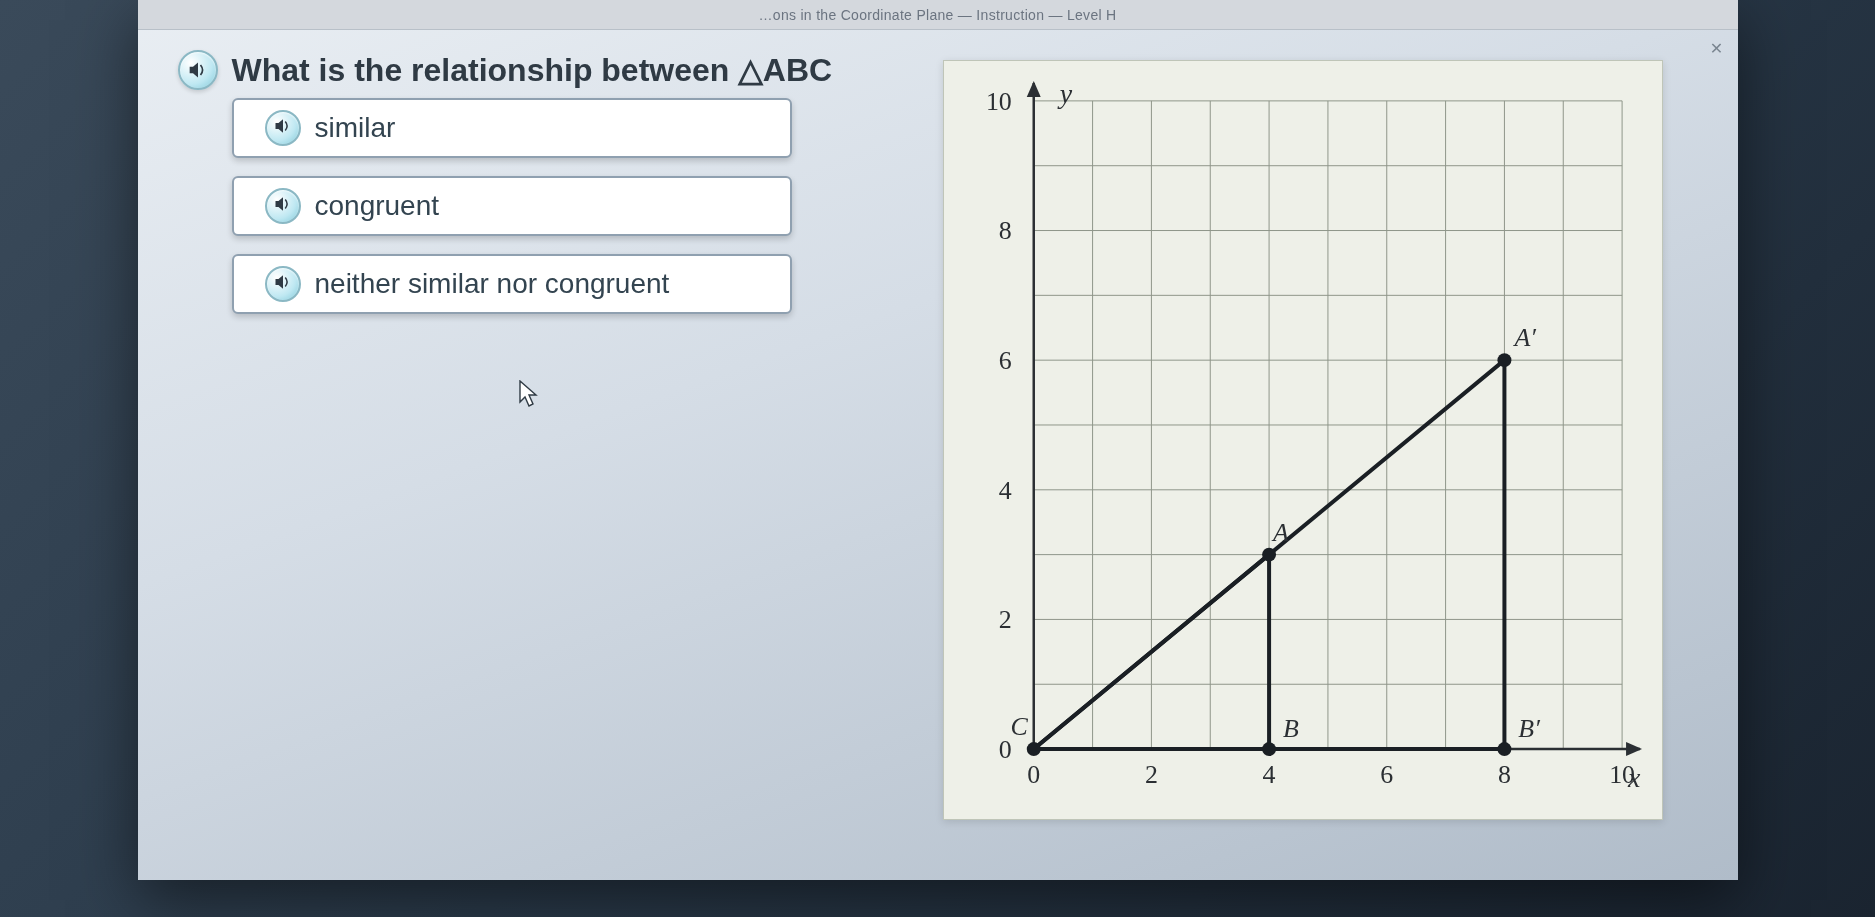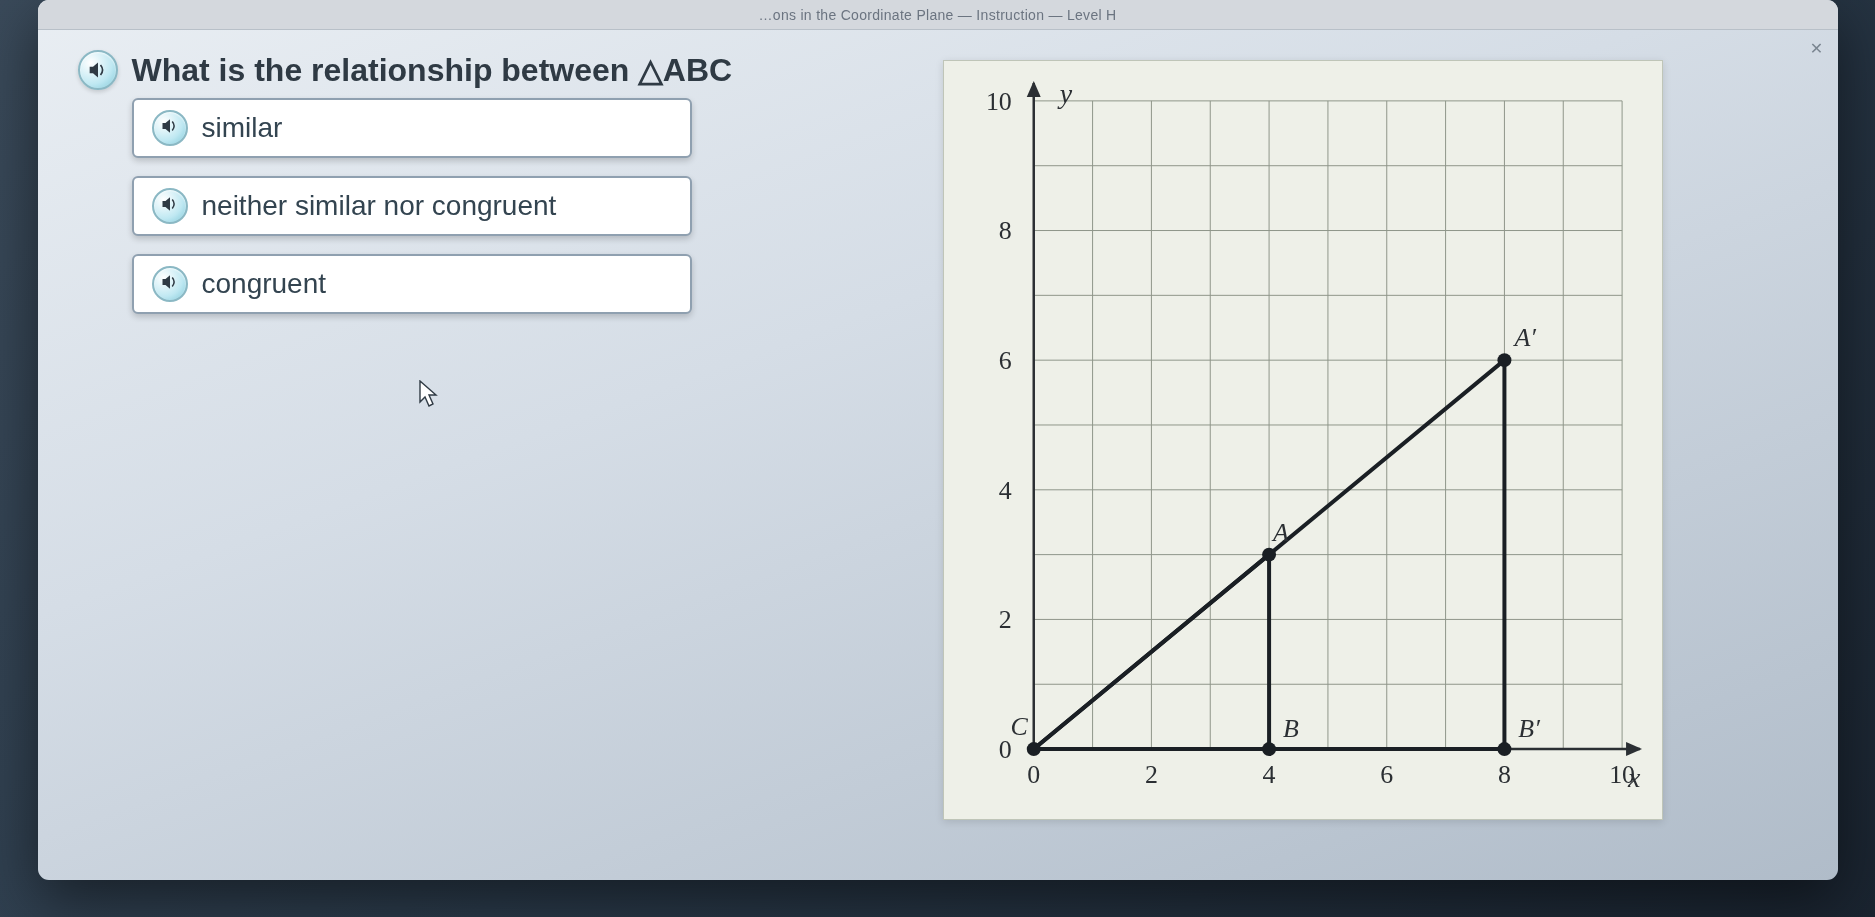--- a/index.html
+++ b/index.html
@@ -5,27 +5,26 @@
   * { box-sizing: border-box; margin: 0; padding: 0; }
   html, body { width: 1875px; height: 917px; overflow: hidden; font-family: Arial, Helvetica, sans-serif; }
   body {
     background: linear-gradient(135deg, #3a4a5a 0%, #2a3a4a 50%, #1a2430 100%);
     display: flex;
     align-items: flex-start;
     justify-content: center;
     padding-top: 0;
   }
   .app-window {
-    width: 1800px;
+    width: 1600px;
     height: 880px;
     background: linear-gradient(160deg, #e9eef3 0%, #d5dde6 40%, #b0bcc9 100%);
     box-shadow: 0 20px 60px rgba(0,0,0,0.5);
     position: relative;
     overflow: hidden;
-    border-radius: 11px;
   }
   .titlebar {
     height: 30px;
     background: #d4d8dd;
     color: #6b7480;
     font-size: 14px;
     text-align: center;
     line-height: 30px;
     border-bottom: 1px solid #b8c0c8;
     letter-spacing: 0.3px;
@@ -92,21 +91,21 @@
     gap: 18px;
     width: 560px;
   }
   .option-btn {
     display: flex;
     align-items: center;
     gap: 14px;
     background: #ffffff;
     border: 2px solid #8fa0b0;
     border-radius: 6px;
-    padding: 10px 18px;
+    padding: 10px 31px;
     cursor: pointer;
     box-shadow: 0 3px 6px rgba(0,0,0,0.18), inset 0 1px 0 rgba(255,255,255,0.9);
   }
   .option-speaker {
     flex: 0 0 36px;
     width: 36px;
     height: 36px;
     border-radius: 50%;
     background: radial-gradient(circle at 30% 30%, #ffffff, #bfe8f2 60%, #80c8d8);
     border: 2px solid #8bb8c4;
@@ -201,33 +200,33 @@
 
         <div class="option-btn">
           <div class="option-speaker">
             <span>
               <svg viewBox="0 0 24 20" width="18" height="16">
                 <path d="M2 6 L6 6 L12 1 L12 19 L6 14 L2 14 Z" fill="#2f3a44"></path>
                 <path d="M15 4 Q20 10 15 16" stroke="#2f3a44" stroke-width="2" fill="none"></path>
               </svg>
             </span>
           </div>
-          <span class="option-label">neither similar nor congruent</span>
+          <span class="option-label">congruent</span>
         </div>
 
         <div class="option-btn">
           <div class="option-speaker">
             <span>
               <svg viewBox="0 0 24 20" width="18" height="16">
                 <path d="M2 6 L6 6 L12 1 L12 19 L6 14 L2 14 Z" fill="#2f3a44"></path>
                 <path d="M15 4 Q20 10 15 16" stroke="#2f3a44" stroke-width="2" fill="none"></path>
               </svg>
             </span>
           </div>
-          <span class="option-label">congruent</span>
+          <span class="option-label">neither similar nor congruent</span>
         </div>
 
       </div>
 
       <svg class="cursor" viewBox="0 0 20 28">
         <path d="M1 1 L1 22 L6 17 L10 26 L14 24 L10 15 L17 15 Z" fill="#ffffff" stroke="#2f3a44" stroke-width="1.4"></path>
       </svg>
 
     </div>
 

